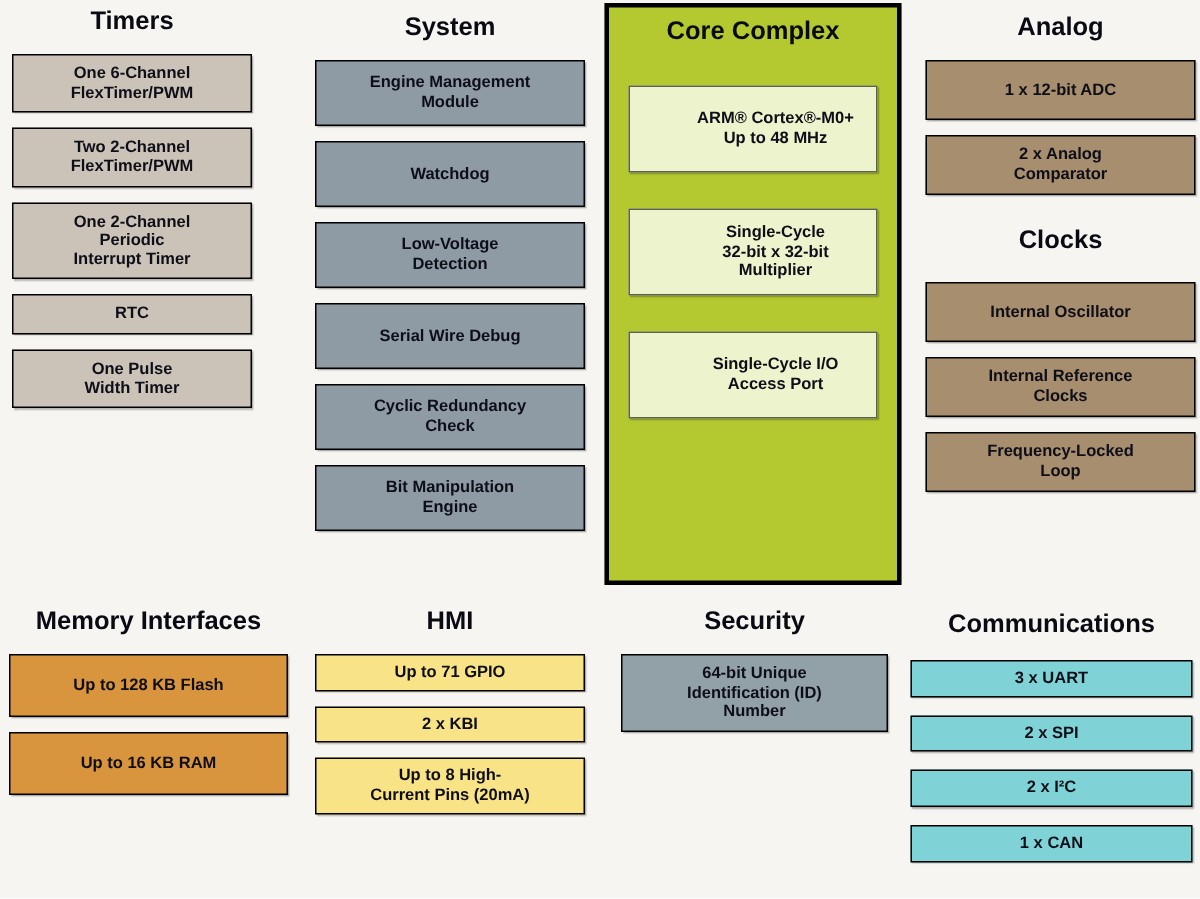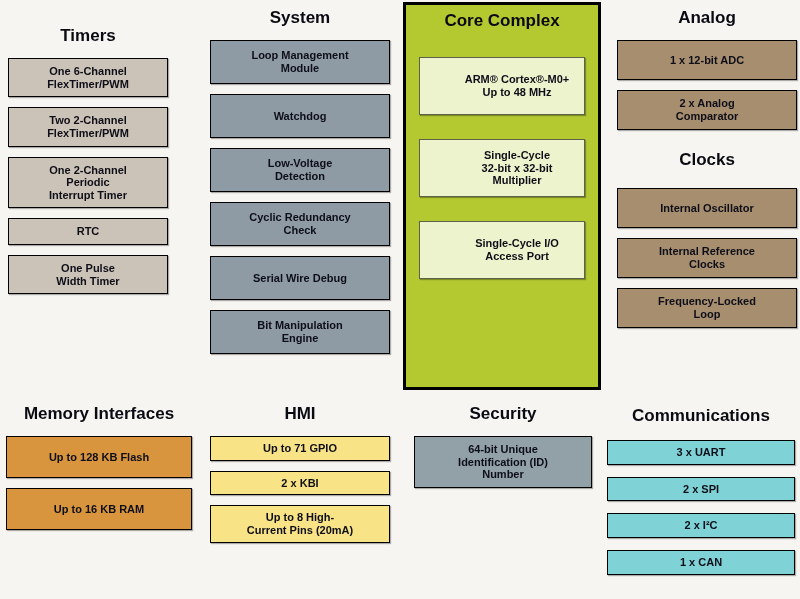--- a/index.html
+++ b/index.html
@@ -23,21 +23,21 @@
   .block {
     border:1px solid #000000;
     display:flex; align-items:center; justify-content:center;
     text-align:center;
     font-size:11px; font-weight:bold; line-height:1.15;
     white-space:pre-line;
     padding:5px 6px;
     box-shadow:1px 1px 1px rgba(0,0,0,0.3);
   }
   
-  #col-timers   { left:8px;   top:24px;   width:160px; }
+  #col-timers   { left:8px;   top:2px;   width:160px; }
   #col-system   { left:210px; top:6px;   width:180px; }
   #col-analog   { left:617px; top:6px;   width:180px; }
   #col-memory   { left:6px;   top:402px; width:186px; }
   #col-hmi      { left:210px; top:402px; width:180px; }
   #col-security { left:414px; top:402px; width:178px; }
   #col-comms    { left:607px; top:404px; width:188px; gap:12px; }
 
   #core-panel {
     left:403px; top:2px; width:198px; height:388px;
     background:var(--c-core_panel,#b4c930);
@@ -72,28 +72,28 @@
     <div class="block c-timers">One 2-Channel
 Periodic
 Interrupt Timer</div>
     <div class="block c-timers">RTC</div>
     <div class="block c-timers">One Pulse
 Width Timer</div>
   </div>
 
   <div class="col" id="col-system">
     <div class="col-title">System</div>
-    <div class="block c-system">Loop Management
+    <div class="block c-system">Engine Management
 Module</div>
     <div class="block c-system">Watchdog</div>
     <div class="block c-system">Low-Voltage
 Detection</div>
+    <div class="block c-system">Serial Wire Debug</div>
     <div class="block c-system">Cyclic Redundancy
 Check</div>
-    <div class="block c-system">Serial Wire Debug</div>
     <div class="block c-system">Bit Manipulation
 Engine</div>
   </div>
 
   <div class="col" id="core-panel">
     <div class="col-title">Core Complex</div>
     <div class="block c-core">ARM® Cortex®-M0+
 Up to 48 MHz</div>
     <div class="block c-core">Single-Cycle
 32-bit x 32-bit

